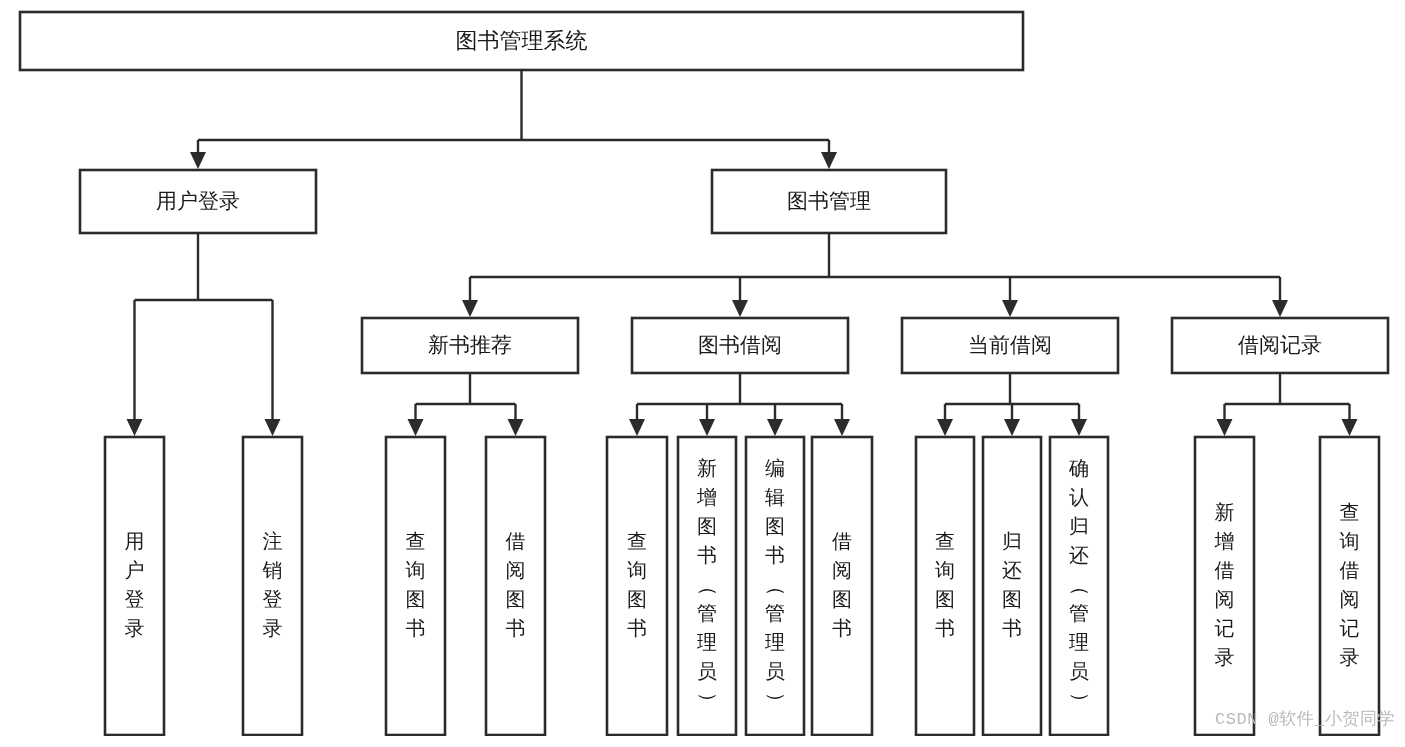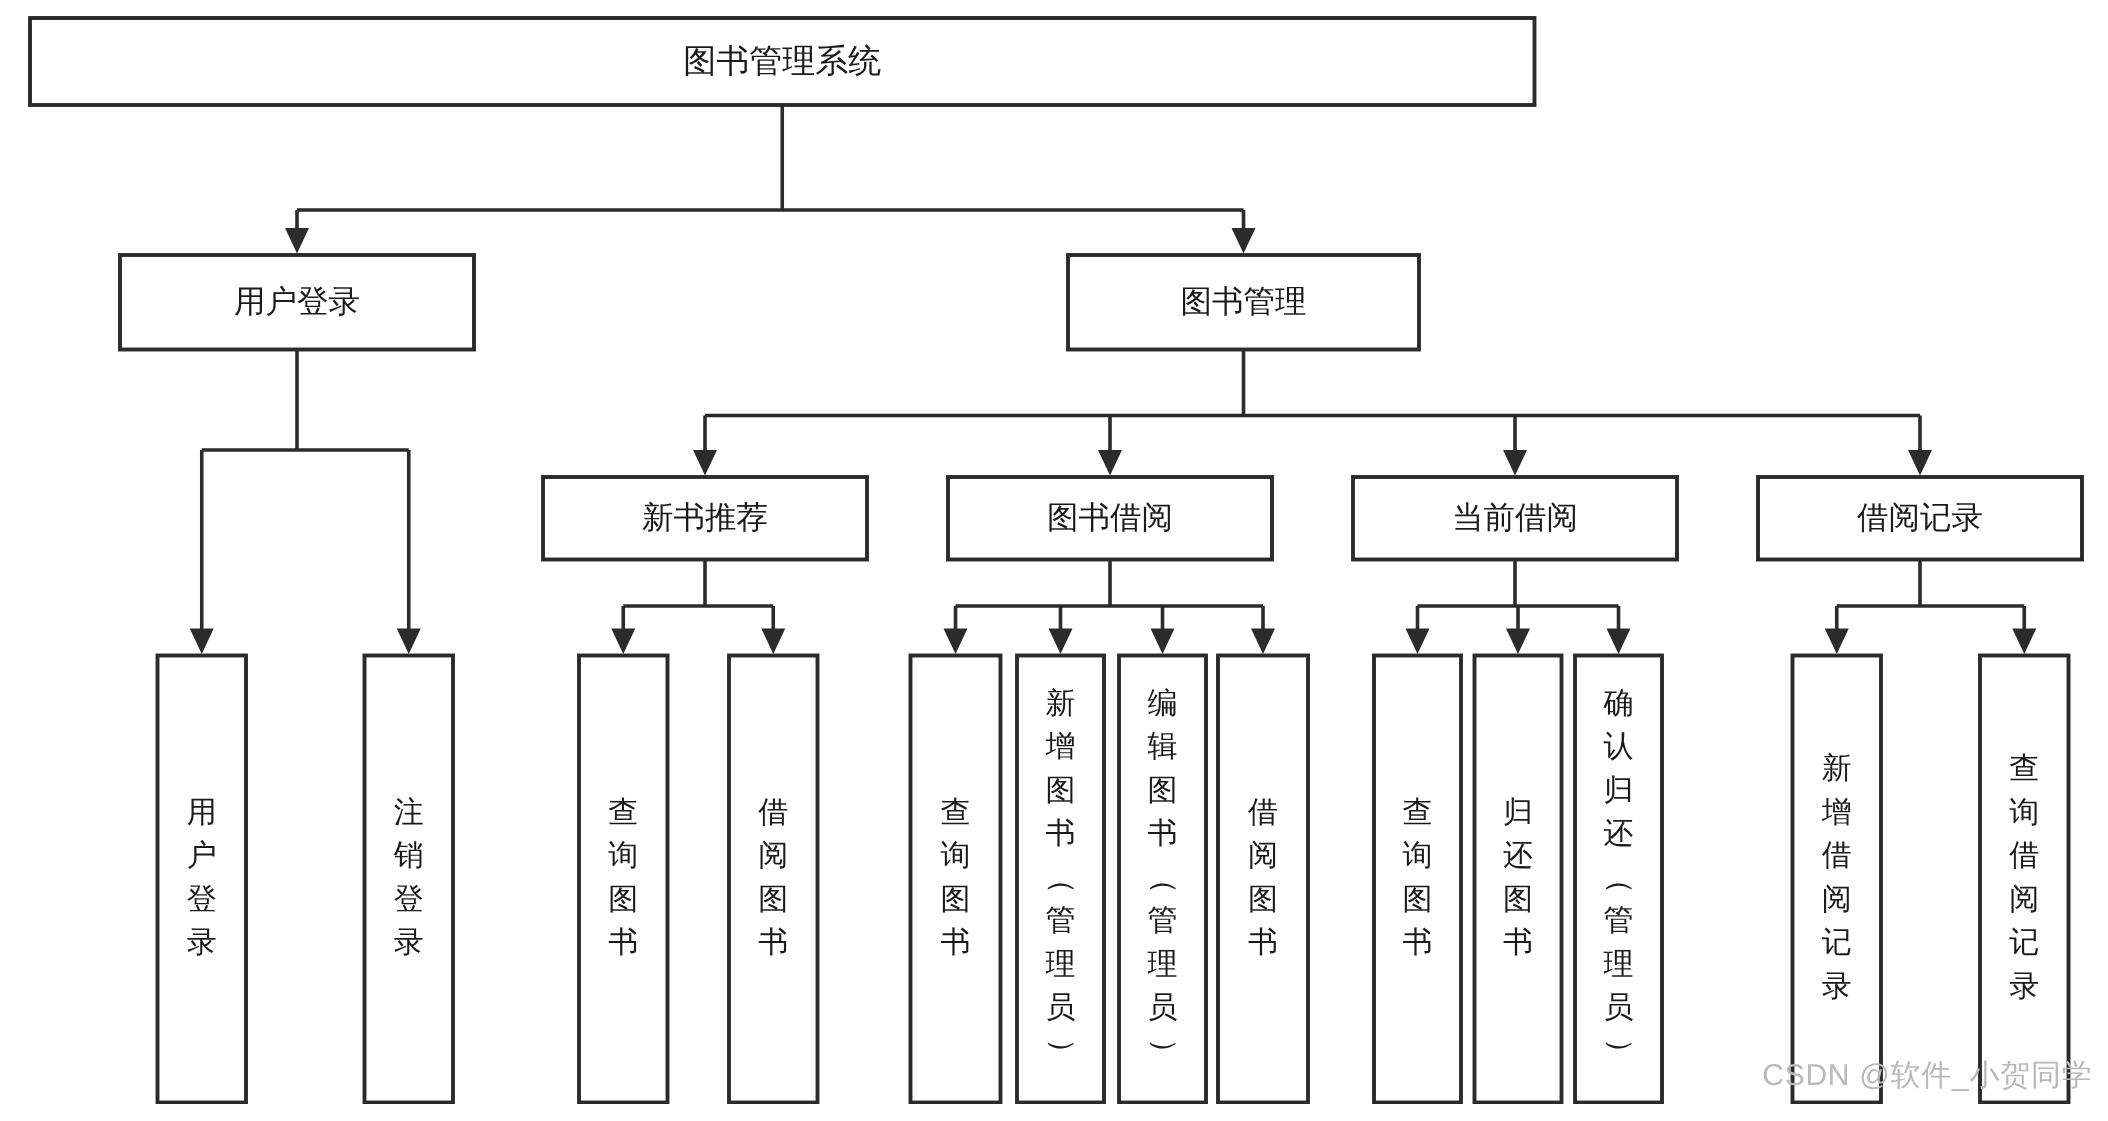--- a/index.html
+++ b/index.html
@@ -55,22 +55,22 @@
     fill: #1a1a1a;
     font-family: "Liberation Sans", "DejaVu Sans", sans-serif;
     font-size: 20px;
     text-anchor: middle;
     dominant-baseline: middle;
   }
   .watermark {
     position: absolute;
     right: 10px;
     bottom: 6px;
-    font-family: Liberation Sans, sans-serif;
-    font-size: 20px;
+    font-family: Liberation Mono, monospace;
+    font-size: 17px;
     color: #b9b9b9;
     letter-spacing: 0.5px;
     white-space: nowrap;
     user-select: none;
     margin-top: 20px;
   }
 </style>
 </head>
 <body>
 

